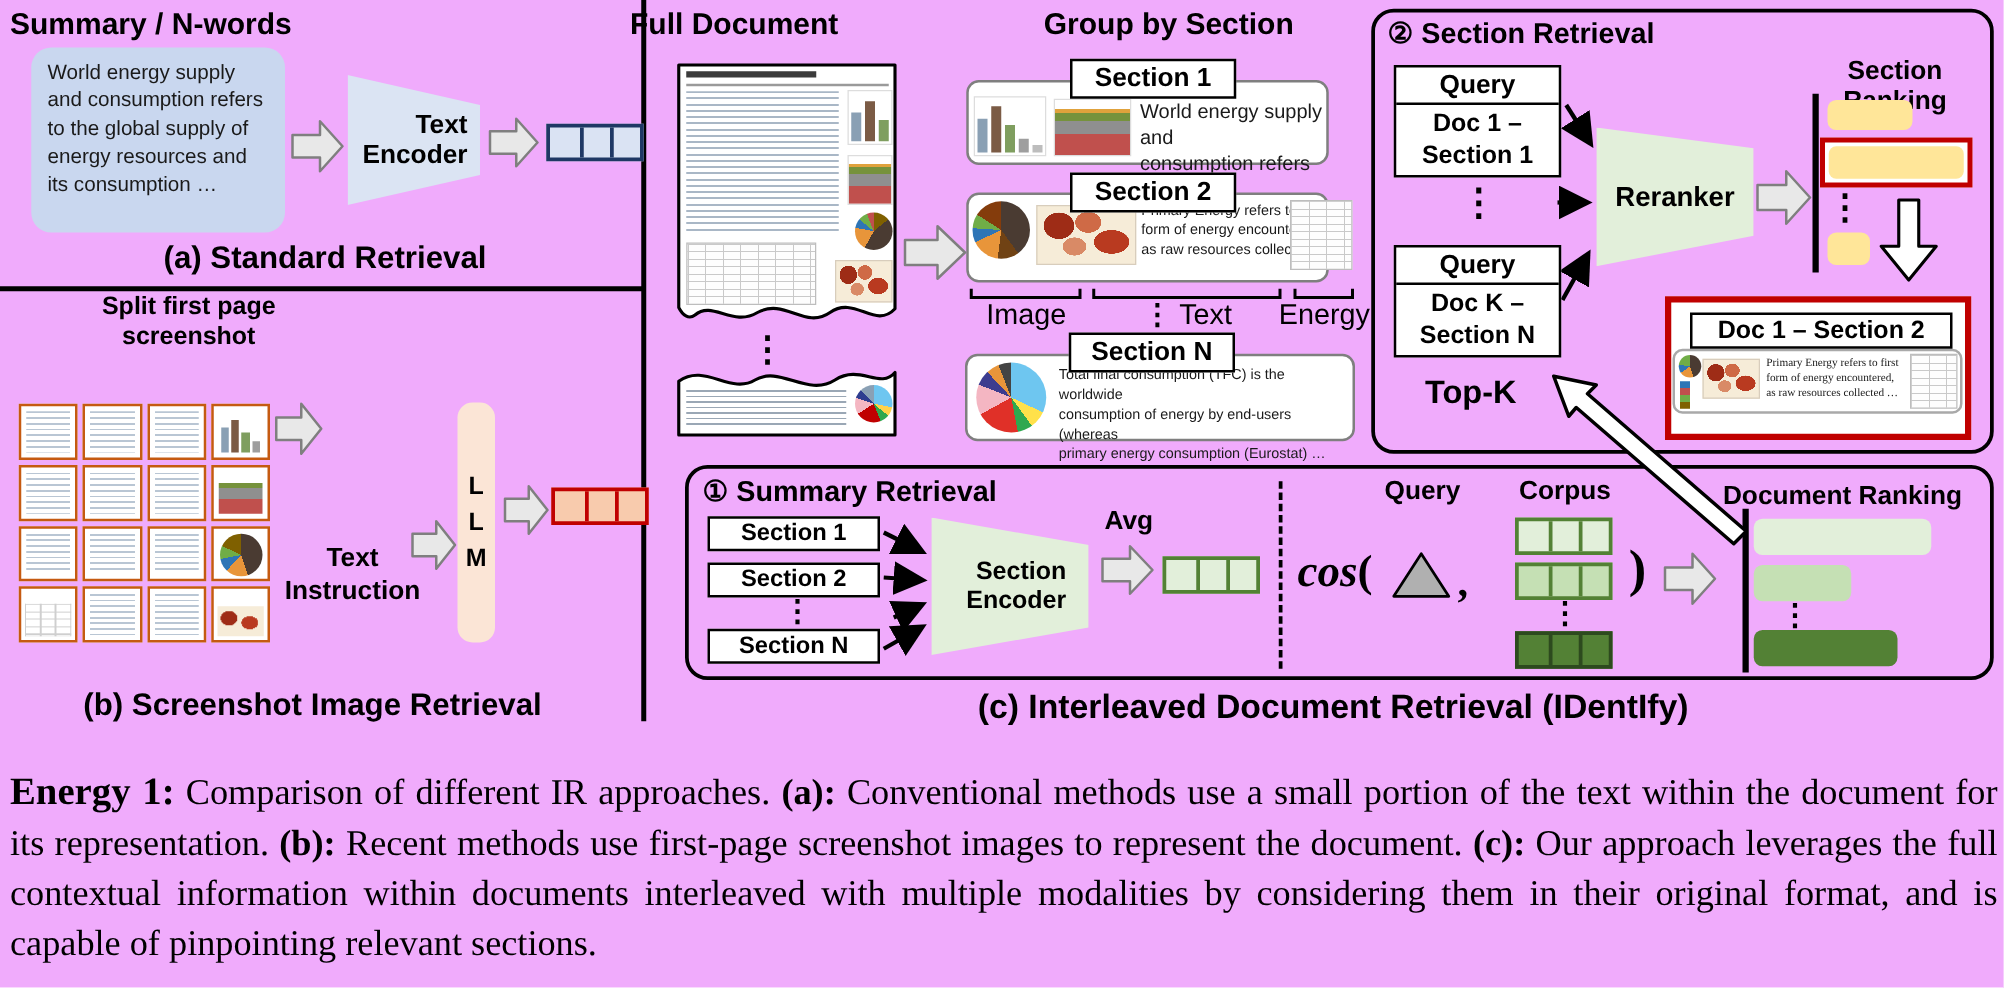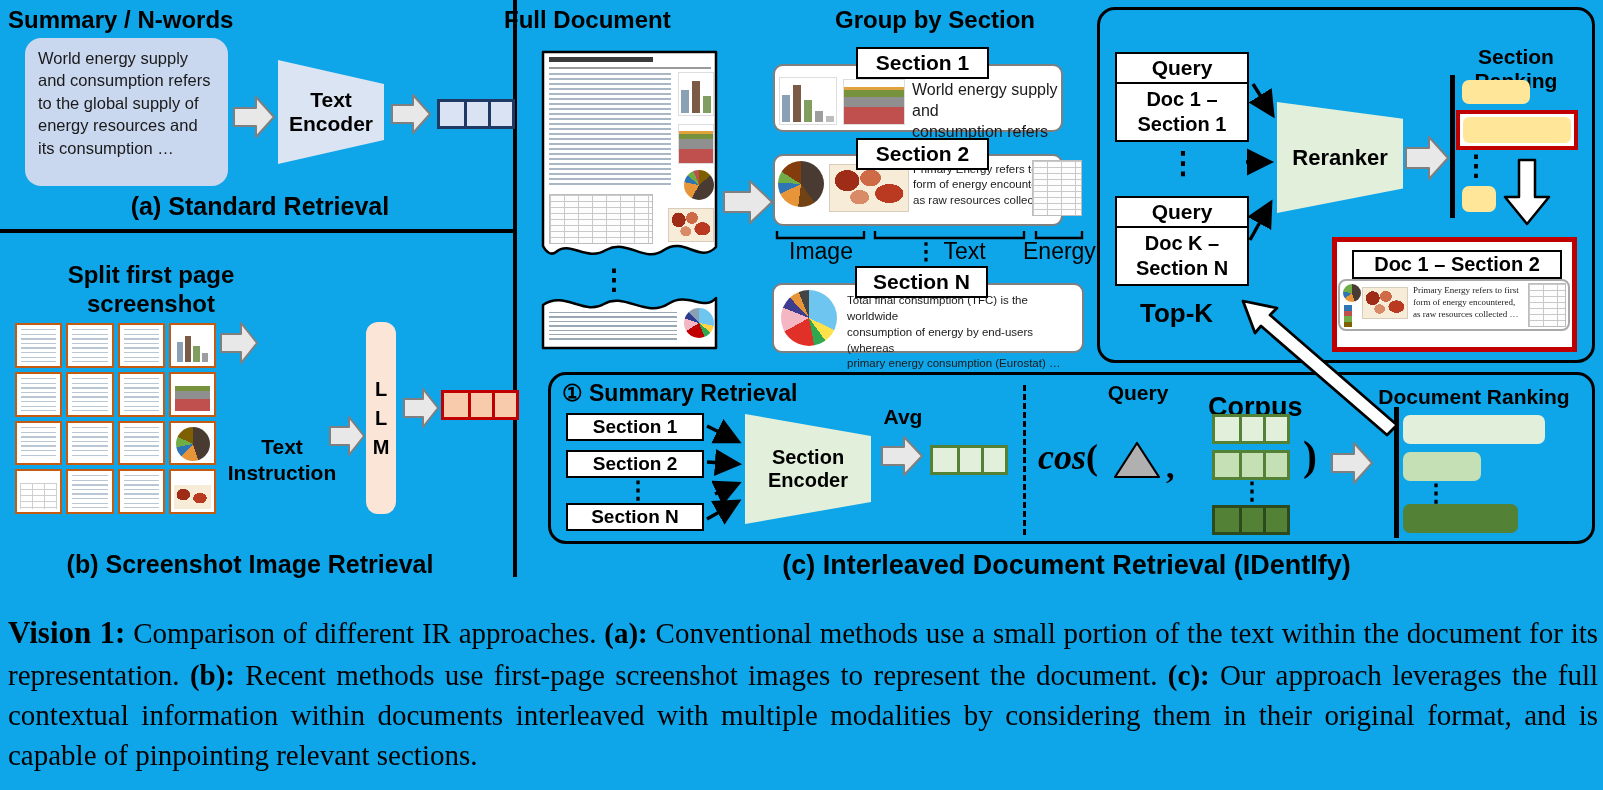--- a/index.html
+++ b/index.html
@@ -1,33 +1,33 @@
 <!DOCTYPE html>
 <html><head>
 <meta charset="utf-8">
 <style>
   * { box-sizing: border-box; margin:0; padding:0; }
   html,body { background:#fff; }
-  #canvas { position:relative; width:1603px; height:790px; background:#0ea5e9; overflow:hidden;
+  #canvas { position:relative; width:1603px; height:790px; background:#f0abfc; overflow:hidden;
             font-family:"Liberation Sans", sans-serif; color:#000; }
   .abs { position:absolute; }
   .pre { white-space:pre-line; }
   .b { font-weight:bold; }
   .ctr { text-align:center; }
   .z1 { z-index:1; } .z2 { z-index:2; } .z3 { z-index:3; } .z6 { z-index:6; }
 
   
   .divider { background:#000; position:absolute; }
 
   
   .panel { position:absolute; border:3.5px solid #000; border-radius:18px; background:transparent; }
 
   
   .trap { position:absolute; display:flex; align-items:center; justify-content:center;
-          text-align:center; font-weight:bold; z-index:3; }
+          text-align:right; font-weight:bold; z-index:3; }
   .trap .lbl { line-height:1.15; }
 
   
   .emb { position:absolute; display:flex; border:3px solid var(--c); background:var(--f); z-index:3; }
   .emb i { display:block; width:24px; height:24px; border-left:3px solid var(--c); }
   .emb i:first-child { border-left:none; }
 
   
   .hbox { position:absolute; border:2.5px solid #000; background:#fff; font-weight:bold;
           display:flex; align-items:center; justify-content:center; z-index:4; }
@@ -150,21 +150,21 @@
   <div class="trap" style="left:278px; top:60px; width:106px; height:104px; background:#dbe4f3; clip-path:polygon(0 0,100% 23%,100% 77%,0 100%);">
     <span class="lbl" style="font-size:21px; width:86px;">Text Encoder</span>
   </div>
   <div class="emb" style="left:437px; top:99px; --c:#1f3864; --f:#dae3f3;">
       <i></i>
       <i></i>
       <i></i>
     </div>
   <div class="abs b ctr z3" style="left:40px; top:192px; width:440px; font-size:25px;">(a) Standard Retrieval</div>
 
-  <div class="abs b ctr pre z3" style="left:30px; top:261px; width:242px; font-size:24px; line-height:1.2;">Split first page
+  <div class="abs b ctr pre z3" style="left:30px; top:233px; width:242px; font-size:20px; line-height:1.2;">Split first page
 screenshot</div>
 
   <div class="grid16" style="left:15px; top:323px; width:201px; height:191px;">
     <div class="tile">
         <div class="lines"></div>
       </div>
     <div class="tile">
         <div class="lines"></div>
       </div>
     <div class="tile">
@@ -287,20 +287,21 @@
   <div class="card" style="left:772px; top:283px; width:312px; height:70px;"></div>
   <div class="hbox" style="left:855px; top:266px; width:133px; height:32px; font-size:21px;">
     <span>Section N</span>
   </div>
   <div class="pie" style="left:781px; top:290px; width:56px; height:56px; background:conic-gradient(#6ec6f0 0 32%, #ffe14a 32% 40%, #2fa84f 40% 47%, #e03028 47% 67%, #f4b6c2 67% 81%, #3d3c8f 81% 88%, #e8953a 88% 94%, #444 94% 100%);"></div>
   <div class="abs pre z3" style="left:847px; top:293px; width:232px; font-size:11.5px; line-height:1.38; color:#1a1a1a;">Total final consumption (TFC) is the worldwide
 consumption of energy by end-users (whereas
 primary energy consumption (Eurostat) …</div>
 
   <div class="panel z1" style="left:1097px; top:7px; width:498px; height:356px;"></div>
+  <div class="abs b z3" style="left:1110px; top:13px; font-size:23px;">② Section Retrieval</div>
 
   <div class="qtable" style="left:1115px; top:52px; width:134px;">
     <div class="qhead">Query</div>
     <div class="qbody pre">Doc 1 –
 Section 1</div>
   </div>
   <div class="dots" style="left:1168px; top:148px; font-size:30px;">⋮</div>
   <div class="qtable" style="left:1115px; top:196px; width:134px;">
     <div class="qhead">Query</div>
     <div class="qbody pre">Doc K –
@@ -354,21 +355,21 @@
   <div class="abs b ctr z3" style="left:878px; top:405px; width:50px; font-size:21px;">Avg</div>
   <div class="emb" style="left:930px; top:445px; --c:#538135; --f:#e2efda;">
       <i></i>
       <i></i>
       <i></i>
     </div>
 
   <div class="abs z3" style="left:1023px; top:385px; height:150px; border-left:3px dashed #000;"></div>
 
   <div class="abs b ctr z3" style="left:1098px; top:381px; width:80px; font-size:21px;">Query</div>
-  <div class="abs b ctr z3" style="left:1208px; top:392px; width:88px; font-size:27px;">Corpus</div>
+  <div class="abs b ctr z3" style="left:1208px; top:381px; width:88px; font-size:21px;">Corpus</div>
 
   <div class="abs z3" style="left:1038px; top:436px; font-size:36px;">
     <span class="serifit">cos</span><span class="serifb">(</span>
   </div>
   <svg class="layer z3" width="48" height="40" viewBox="0 0 48 40" style="left:1113px; top:440px;">
     <polygon points="24,3 46,37 2,37" fill="#b0b0b0" stroke="#000" stroke-width="2.2" stroke-linejoin="round"></polygon>
   </svg>
   <div class="abs serifb z3" style="left:1166px; top:448px; font-size:34px;">,</div>
   <div class="emb" style="left:1212px; top:414px; --c:#538135; --f:#e2efda;">
       <i></i>
@@ -395,21 +396,21 @@
   <div class="dots" style="left:1424px; top:481px; font-size:24px;">⋮</div>
   <div class="rbar" style="left:1403px; top:504px; width:115px; height:29px; background:#538135;"></div>
 
   <div class="abs b ctr z3" style="left:530px; top:550px; width:1073px; font-size:27px;">(c) Interleaved Document Retrieval (IDentIfy)</div>
 
   <svg class="layer z6" width="1603" height="790" viewBox="0 0 1603 790">
     <polygon points="1243,301 1277,308 1270,315 1397,425 1387,435 1261,326 1255,333" fill="#fff" stroke="#000" stroke-width="2.8" stroke-linejoin="round"></polygon>
   </svg>
 
   <p id="caption">
-    <span class="fig b serifb">Vision 1:</span>
+    <span class="fig b serifb">Energy 1:</span>
     <span>Comparison of different IR approaches.</span>
     <span class="b">(a):</span>
     <span>Conventional methods use a small portion of the text within the document for its representation.</span>
     <span class="b">(b):</span>
     <span>Recent methods use first-page screenshot images to represent the document.</span>
     <span class="b">(c):</span>
     <span>Our approach leverages the full contextual information within documents interleaved with multiple modalities by considering them in their original format, and is capable of pinpointing relevant sections.</span>
   </p>
 
 </div>

